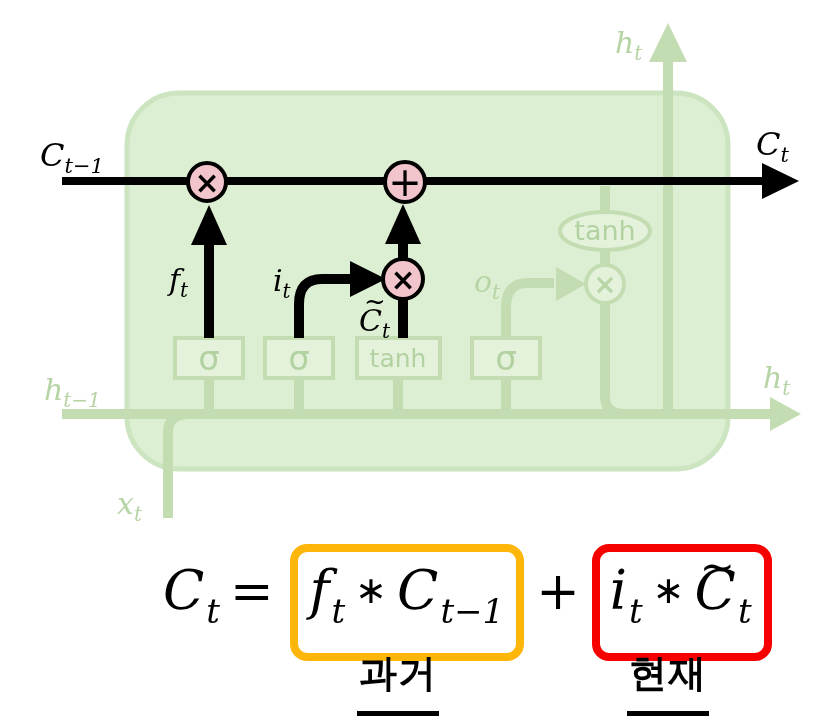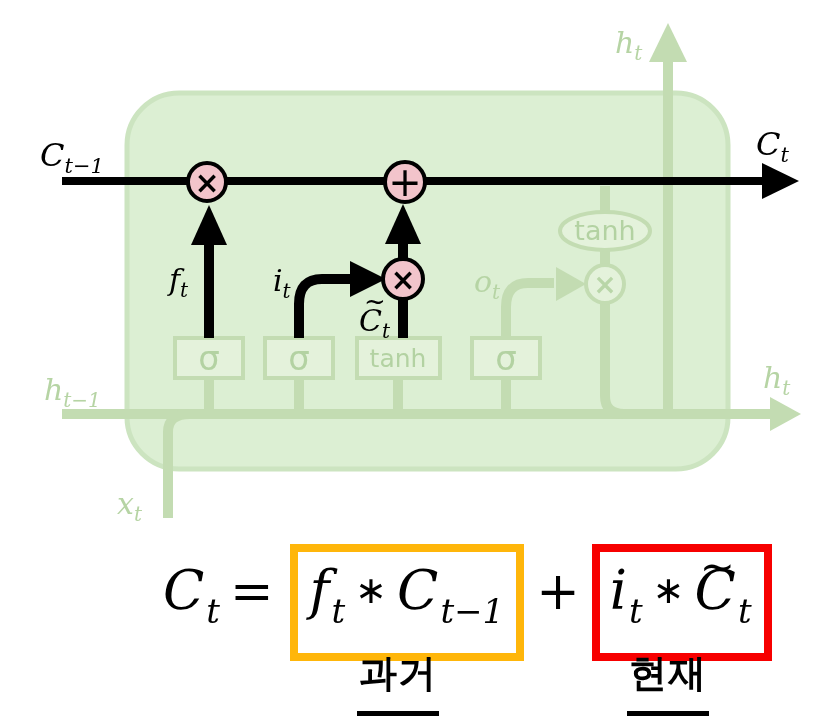--- a/index.html
+++ b/index.html
@@ -27,21 +27,21 @@
   
   .formula {
     position:absolute; left:163px; top:544px; white-space:nowrap;
     line-height:84px; color:#000;
   }
   .mi  { font-family:"DejaVu Serif", serif; font-style:italic; font-size:54px; }
   .msub{ font-family:"DejaVu Serif", serif; font-style:italic; font-size:34px; vertical-align:-14px; margin-left:2px; }
   .meq { font-family:"DejaVu Serif", serif; font-size:52px; margin:0 14px 0 10px; }
   .mplus { font-family:"DejaVu Serif", serif; font-size:52px; margin:0 10px; }
   .mstar { font-family:"DejaVu Sans", sans-serif; font-size:38px; vertical-align:6px; margin:0 10px; }
-  .termbox { display:inline-block; line-height:72px; padding:2px 12px 6px 12px; margin:0 2px; }
+  .termbox { display:inline-block; line-height:72px; padding:2px 12px 6px 12px; margin:0 2px;border-radius:17px; }
   .termbox.orange { border:8px solid #ffb60a; }
   .termbox.red    { border:8px solid #f70000;padding-left:10px; }
   .tilde-wrap { position:relative; display:inline-block; }
   .tilde-wrap .tilde {
     position:absolute; top:-24px; left:55%; transform:translateX(-50%);
     font-family:"DejaVu Serif", serif; font-size:42px; font-style:normal;
   }
   .caption {
     position:absolute; top:648px; transform:translateX(-50%);
     font-family:"Liberation Sans", sans-serif; font-weight:bold; font-size:38px;

